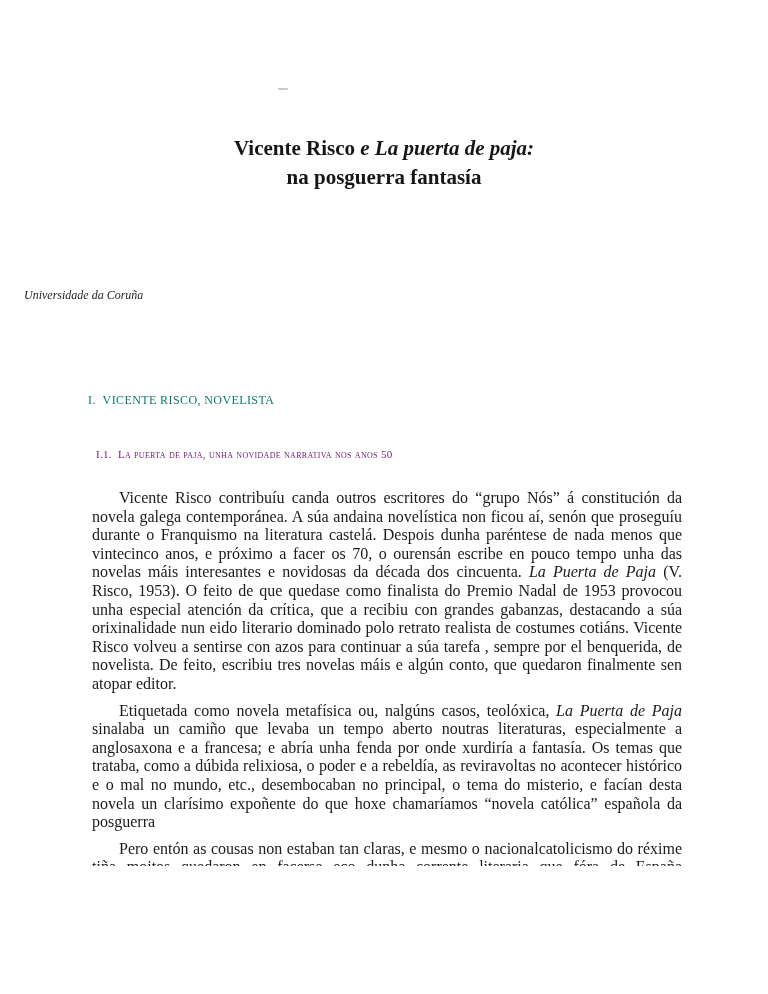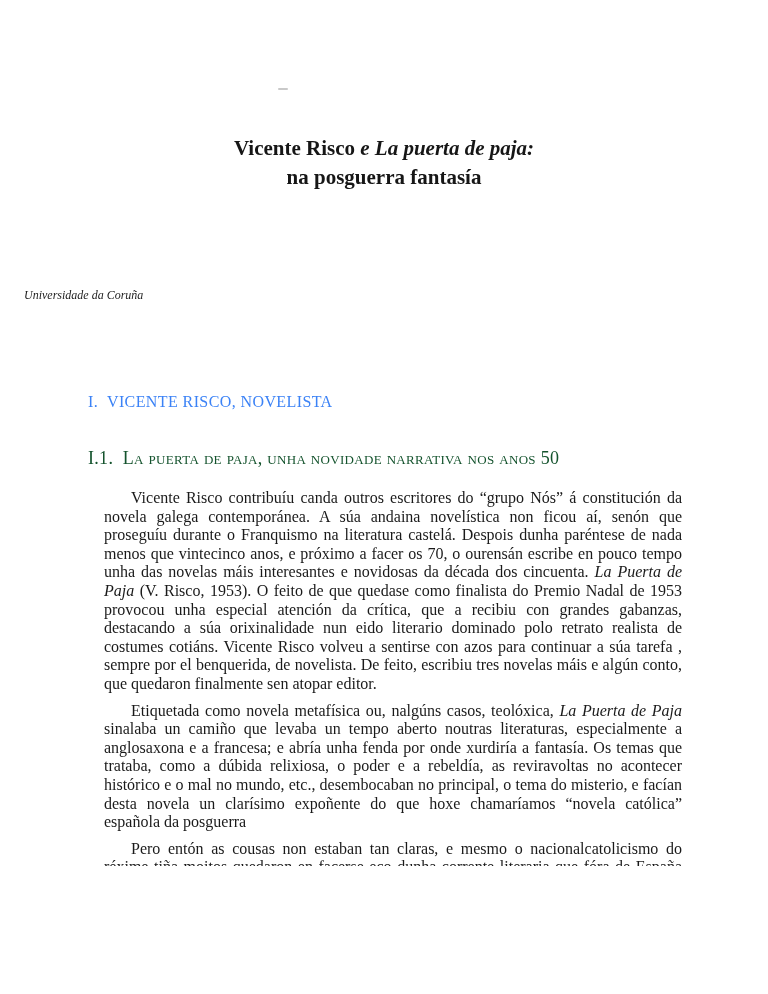--- a/index.html
+++ b/index.html
@@ -56,45 +56,45 @@
     right: 0;
     font-size: 12px;
     font-style: italic;
     color: #222222;
     margin-left: 24px;
   }
   .section-heading {
     position: absolute;
     top: 393px;
     left: 88px;
-    font-size: 16px;
+    font-size: 12px;
     letter-spacing: 0.4px;
-    color: #3b82f6;
+    color: #0f766e;
   }
   .subsection-heading {
     position: absolute;
     top: 448px;
-    left: 88px;
-    font-size: 18px;
+    left: 96px;
+    font-size: 11px;
     font-variant: small-caps;
     letter-spacing: 0.3px;
-    color: #14532d;
+    color: #701a75;
   }
   .body-text {
     position: absolute;
     top: 489px;
     left: 88px;
     width: 594px;
     font-size: 16px;
     line-height: 18.6px;
     text-align: justify;
     color: #1a1a1a;
   }
   .body-text p {
-    margin: 0 0 8px 16px;
+    margin: 0 0 8px 4px;
     text-indent: 27px;
   }
   .it { font-style: italic; }
 </style>
 </head>
 <body>
 
 <div class="page">
 
   <div class="artifact"></div>

